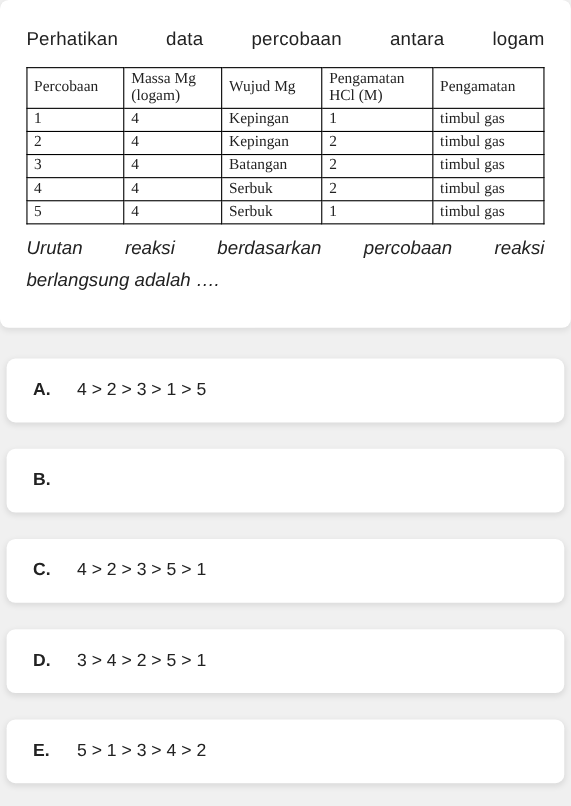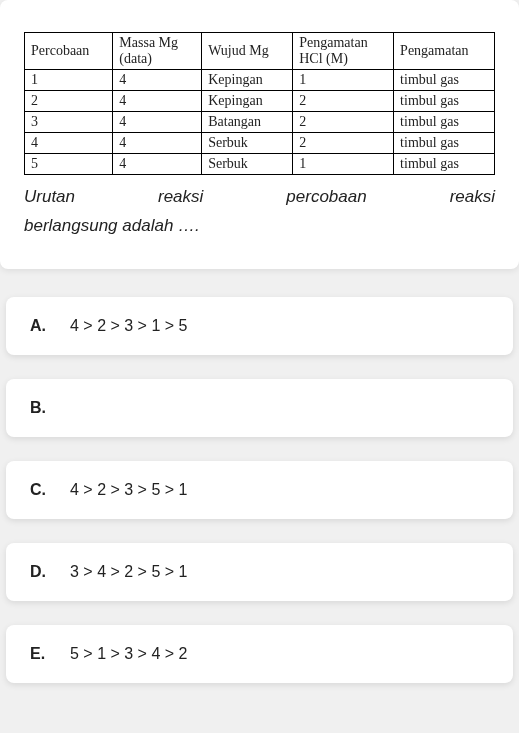--- a/index.html
+++ b/index.html
@@ -68,32 +68,39 @@
   .option-text {
     font-size: 16px;
     text-align: right;
   }
 </style>
 </head>
 <body>
 
 <div class="question-card">
   <div class="question-text">
+    <div class="line1">
+      <span>Perhatikan</span>
+      <span>data</span>
+      <span>percobaan</span>
+      <span>antara</span>
+      <span>logam</span>
+    </div>
   </div>
 
   <table>
     <tbody>
         <tr>
       <th>
         <span>Percobaan</span><br>
         <span></span>
       </th>
       <th>
         <span>Massa Mg</span><br>
-        <span>(data)</span>
+        <span>(logam)</span>
       </th>
       <th>
         <span>Wujud  Mg</span><br>
         <span></span>
       </th>
       <th>
         <span>Pengamatan</span><br>
         <span>HCl (M)</span>
       </th>
       <th>
@@ -136,20 +143,21 @@
       <td>1</td>
       <td>timbul gas</td>
     </tr>
   </tbody>
     </table>
 
   <div class="after-table">
     <div class="line1">
       <span>Urutan</span>
       <span>reaksi</span>
+      <span>berdasarkan</span>
       <span>percobaan</span>
       <span>reaksi</span>
     </div>
     <div>berlangsung adalah ….</div>
   </div>
 </div>
 
 <div class="option-card">
   <span class="option-letter">A.</span>
   <span class="option-text">4 &gt; 2 &gt; 3 &gt; 1 &gt; 5</span>

